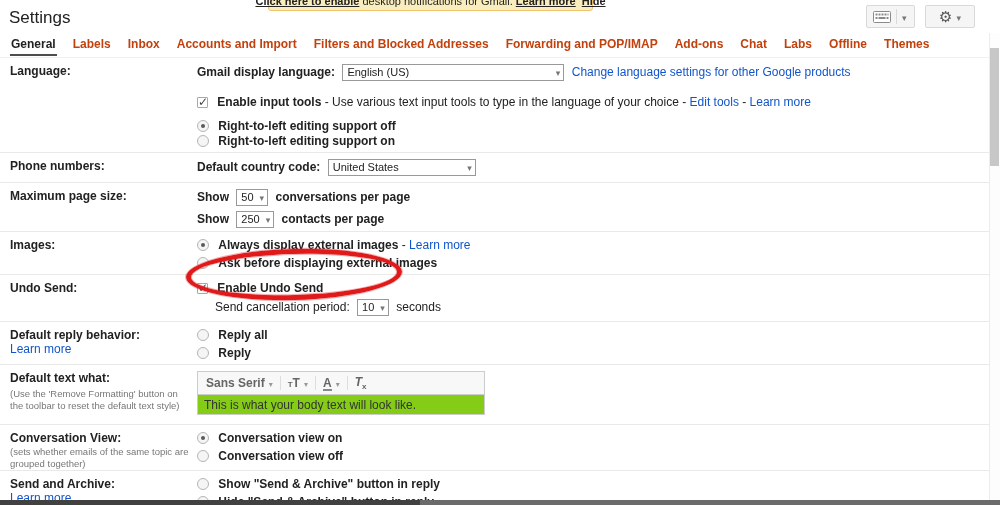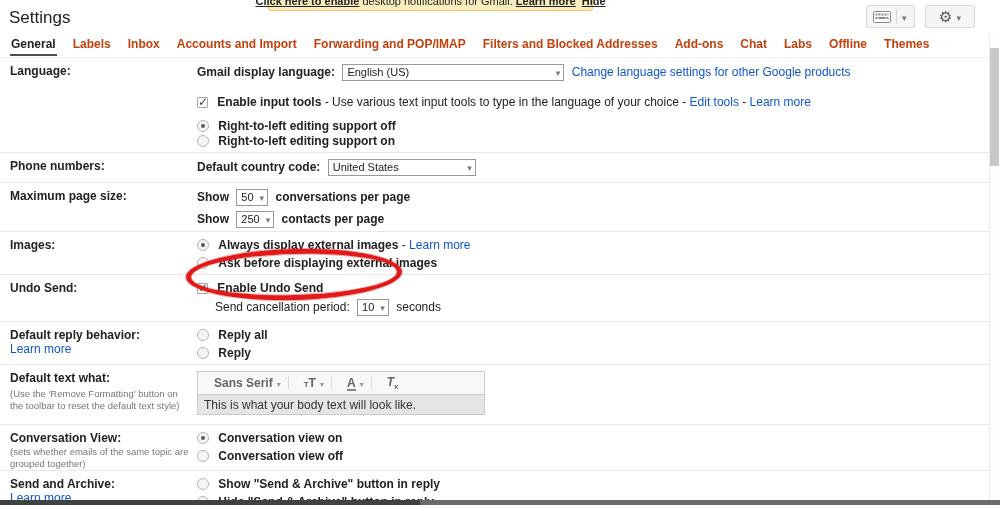--- a/index.html
+++ b/index.html
@@ -75,29 +75,29 @@
     font-weight:bold; color:#444;
   }
 
   
   .ts-toolbar {
     width:288px; border:1px solid #ccc; background:#f8f8f8;
     display:flex; align-items:center; height:24px; padding:0 8px;
     color:#666; font-weight:bold;
   }
   .ts-sep { width:1px; height:14px; background:#ddd; margin:0 7px; }
-  .ts-item { display:flex; align-items:flex-start; cursor:pointer;margin-left:8px; }
+  .ts-item { display:flex; align-items:flex-start; cursor:pointer; }
   .ts-arrow::after { content:"▾"; font-size:8px; color:#999; margin-left:4px; }
   .icon-size::after { content:"T"; font-size:8px; }
   .icon-size-big::after { content:"T"; font-size:12px; }
   .icon-color::after { content:"A"; font-size:12px; border-bottom:2px solid #888; line-height:11px; display:inline-block; }
   .icon-clear-t::after { content:"T"; font-style:italic; font-size:12px; }
   .icon-clear-x::after { content:"x"; font-size:8px; vertical-align:-3px; }
   .ts-preview {
-    width:288px; border:1px solid #ccc; border-top:none; background:#e5e5e5;
+    width:288px; border:1px solid #ccc; border-top:none; background:#84cc16;
     height:20px; padding:3px 6px; color:#333; font-size:12px;
   }
 
   
   .red-ellipse {
     position:absolute; left:186px; top:249px; width:216px; height:51px;
     border:5px solid #e01a1a; border-radius:50%;
     transform:rotate(-1.5deg); z-index:10; pointer-events:none;
     box-shadow:0 0 0 1px rgba(224,26,26,.35), inset 0 0 0 1px rgba(224,26,26,.35);
   }
@@ -145,22 +145,22 @@
     <span class="gear-glyph"></span>
     <span class="dd-arrow"></span>
   </div>
 </div>
 
 <div class="tabs">
   <span class="tab active">General</span>
   <span class="tab">Labels</span>
   <span class="tab">Inbox</span>
   <span class="tab">Accounts and Import</span>
+  <span class="tab">Filters and Blocked Addresses</span>
   <span class="tab">Forwarding and POP/IMAP</span>
-  <span class="tab">Filters and Blocked Addresses</span>
   <span class="tab">Add-ons</span>
   <span class="tab">Chat</span>
   <span class="tab">Labs</span>
   <span class="tab">Offline</span>
   <span class="tab">Themes</span>
 </div>
 
 <div>
 
   <div class="row" style="min-height:80px">

